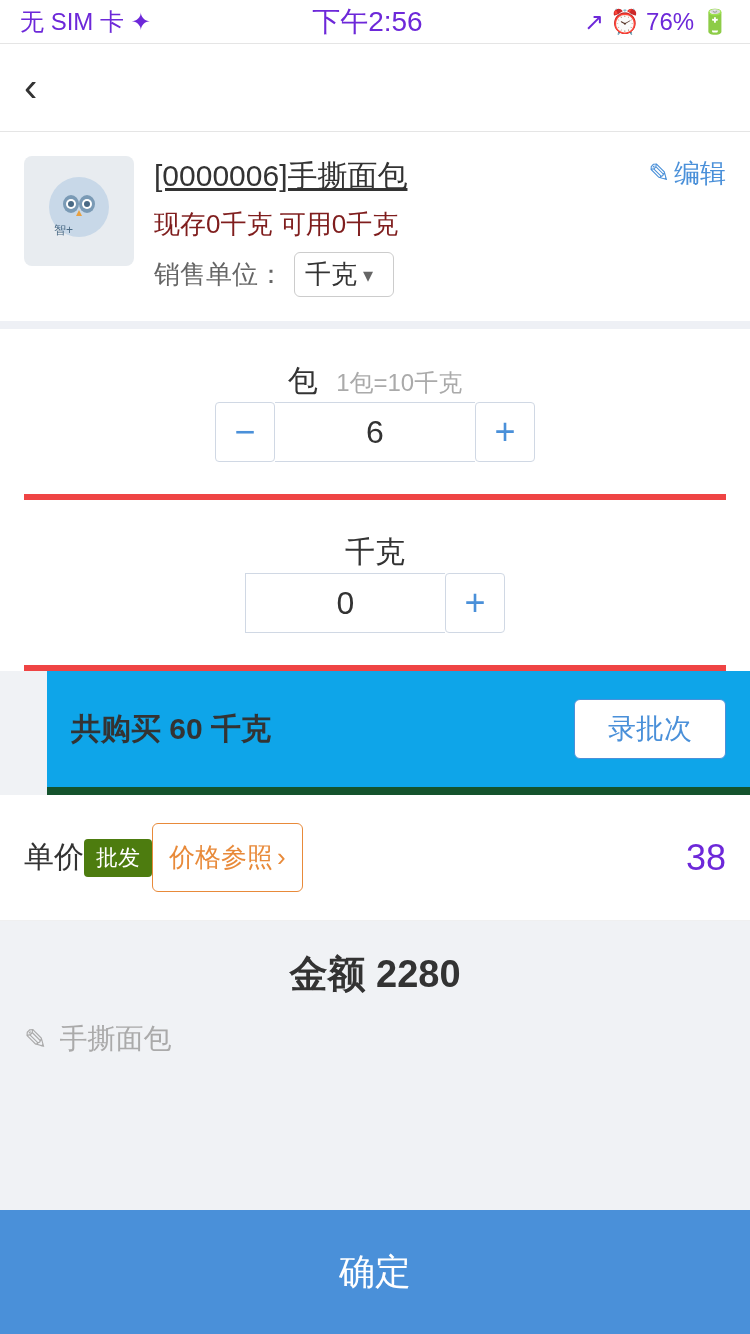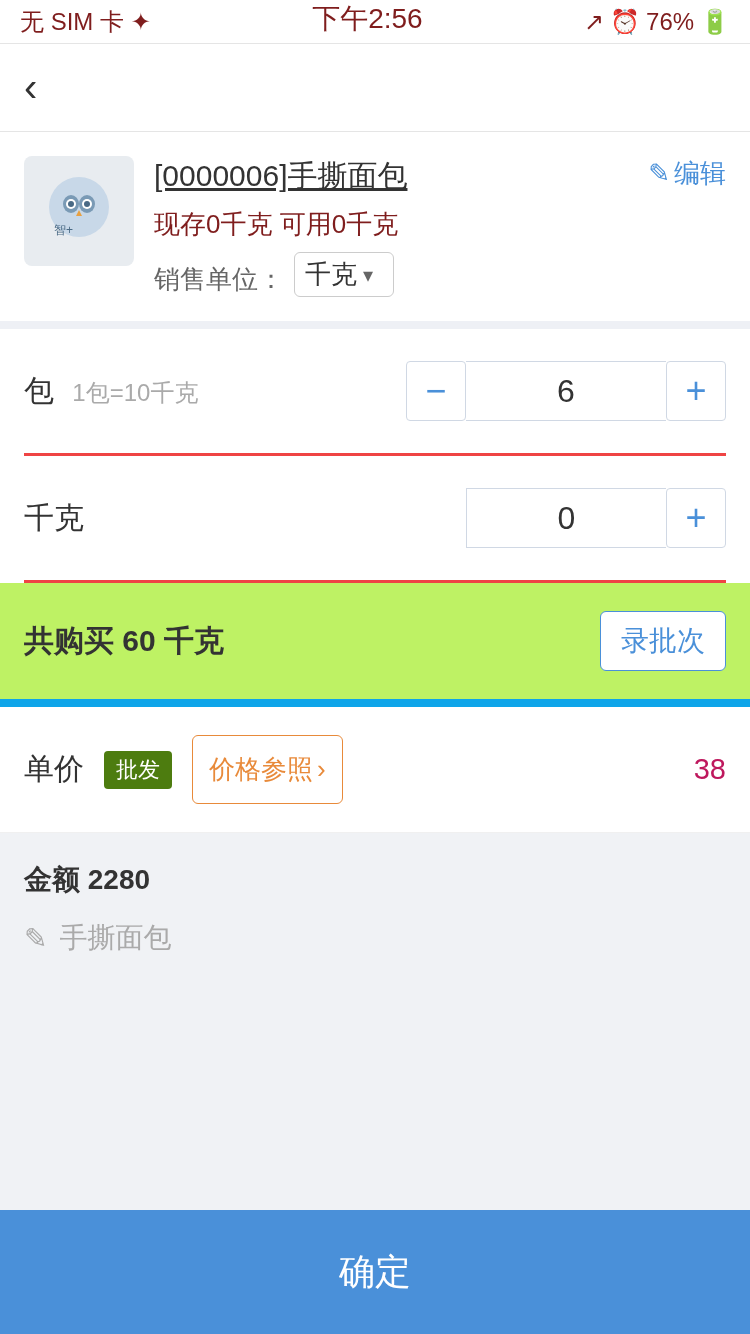--- a/index.html
+++ b/index.html
@@ -12,24 +12,25 @@
       font-size: 28px;
       color: #333;
     }
 
     
     .status-bar {
       width: 750px;
       height: 44px;
       background: #fff;
       display: flex;
+      align-items: center;
       justify-content: space-between;
       padding: 0 20px;
       font-size: 24px;
-      color: #7f1d1d;
+      color: #6d28d9;
       border-bottom: 1px solid #e5e5e5;
     }
     .status-left { display: flex; align-items: center; gap: 8px; }
     .status-center { font-size: 28px; font-weight: 500; }
     .status-right { display: flex; align-items: center; gap: 6px; font-size: 24px; }
 
     
     .nav-bar {
       width: 750px;
       height: 88px;
@@ -72,21 +73,21 @@
       justify-content: center;
       flex-shrink: 0;
     }
     .product-img-inner {
       font-size: 38px;
       color: #7a9ab5;
     }
     .product-info { flex: 1; }
     .product-name { font-size: 30px; color: #333; margin-bottom: 10px; text-decoration: underline; }
     .product-stock { font-size: 26px; color: #7f1d1d; margin-bottom: 10px; }
-    .product-unit { display: flex; align-items: flex-end; gap: 10px; font-size: 26px; color: #666; }
+    .product-unit { display: flex; align-items: center; gap: 10px; font-size: 26px; color: #666; }
     .unit-select {
       border: 1px solid #ccc;
       border-radius: 6px;
       padding: 4px 20px 4px 10px;
       font-size: 26px;
       color: #333;
       background: #fff;
       position: relative;
       display: flex;
       align-items: center;
@@ -103,21 +104,22 @@
 
     
     .section-white {
       background: #fff;
       padding: 0 24px;
     }
     .qty-row {
       display: flex;
       align-items: center;
       padding: 32px 0;
-      border-bottom: 3px solid #ef4444;
+      border-bottom: 6px solid #ef4444;
+      flex-direction: column;
     }
     .qty-label { font-size: 30px; color: #333; flex: 1; }
     .qty-hint { font-size: 24px; color: #aaa; margin-left: 10px; }
     .qty-control {
       display: flex;
       align-items: center;
     }
     .qty-btn {
       width: 60px;
       height: 60px;
@@ -142,75 +144,76 @@
       color: #333;
       background: #fff;
       outline: none;
     }
     .qty-row-no-minus .qty-input {
       border-left: 1px solid #d0d8e4;
     }
 
     
     .total-row {
-      background: #bef264;
+      background: #0ea5e9;
       padding: 28px 24px;
       display: flex;
       align-items: center;
       justify-content: space-between;
-      border-bottom: 8px solid #0ea5e9;
+      border-bottom: 8px solid #14532d;
+      margin-left: 47px;
     }
     .total-text { font-size: 30px; color: #333; }
     .total-text span { font-weight: 600; }
     .batch-btn {
       border: 1px solid #4a90d9;
       border-radius: 6px;
-      padding: 10px 20px;
+      padding: 10px 33px;
       font-size: 28px;
       color: #4a90d9;
       cursor: pointer;
       background: #fff;
     }
 
     
     .price-section {
       background: #fff;
       padding: 28px 24px;
       display: flex;
       align-items: center;
       justify-content: space-between;
       border-bottom: 1px solid #f0f0f0;
     }
-    .price-label { font-size: 30px; color: #333; display: flex; align-items: center; gap: 20px; }
+    .price-label { font-size: 30px; color: #333; display: flex; align-items: center; gap: 0; }
     .price-badge {
       background: #4d7c0f;
       color: #fff;
       font-size: 22px;
       padding: 4px 12px;
       border-radius: 4px;
     }
     .price-ref-btn {
       border: 1px solid #e88a3a;
       color: #e88a3a;
       border-radius: 6px;
       padding: 16px 16px;
       font-size: 26px;
       display: flex;
       align-items: center;
       gap: 4px;
       cursor: pointer;
     }
-    .price-value { font-size: 29px; color: #be185d; font-weight: 500; }
+    .price-value { font-size: 36px; color: #6d28d9; font-weight: 500; }
 
     
     .amount-section {
       background: #f0f2f5;
       padding: 28px 24px 20px 24px;
     }
-    .amount-row { font-size: 28px; color: #333; margin-bottom: 20px; }
+    .amount-row { font-size: 38px; color: #333; margin-bottom: 20px; text-align: center; }
     .amount-row span { font-weight: 600; }
     .note-row {
       display: flex;
       align-items: center;
       gap: 12px;
       font-size: 28px;
       color: #aaa;
       cursor: pointer;
     }
     .note-icon { font-size: 28px; color: #aaa; }

